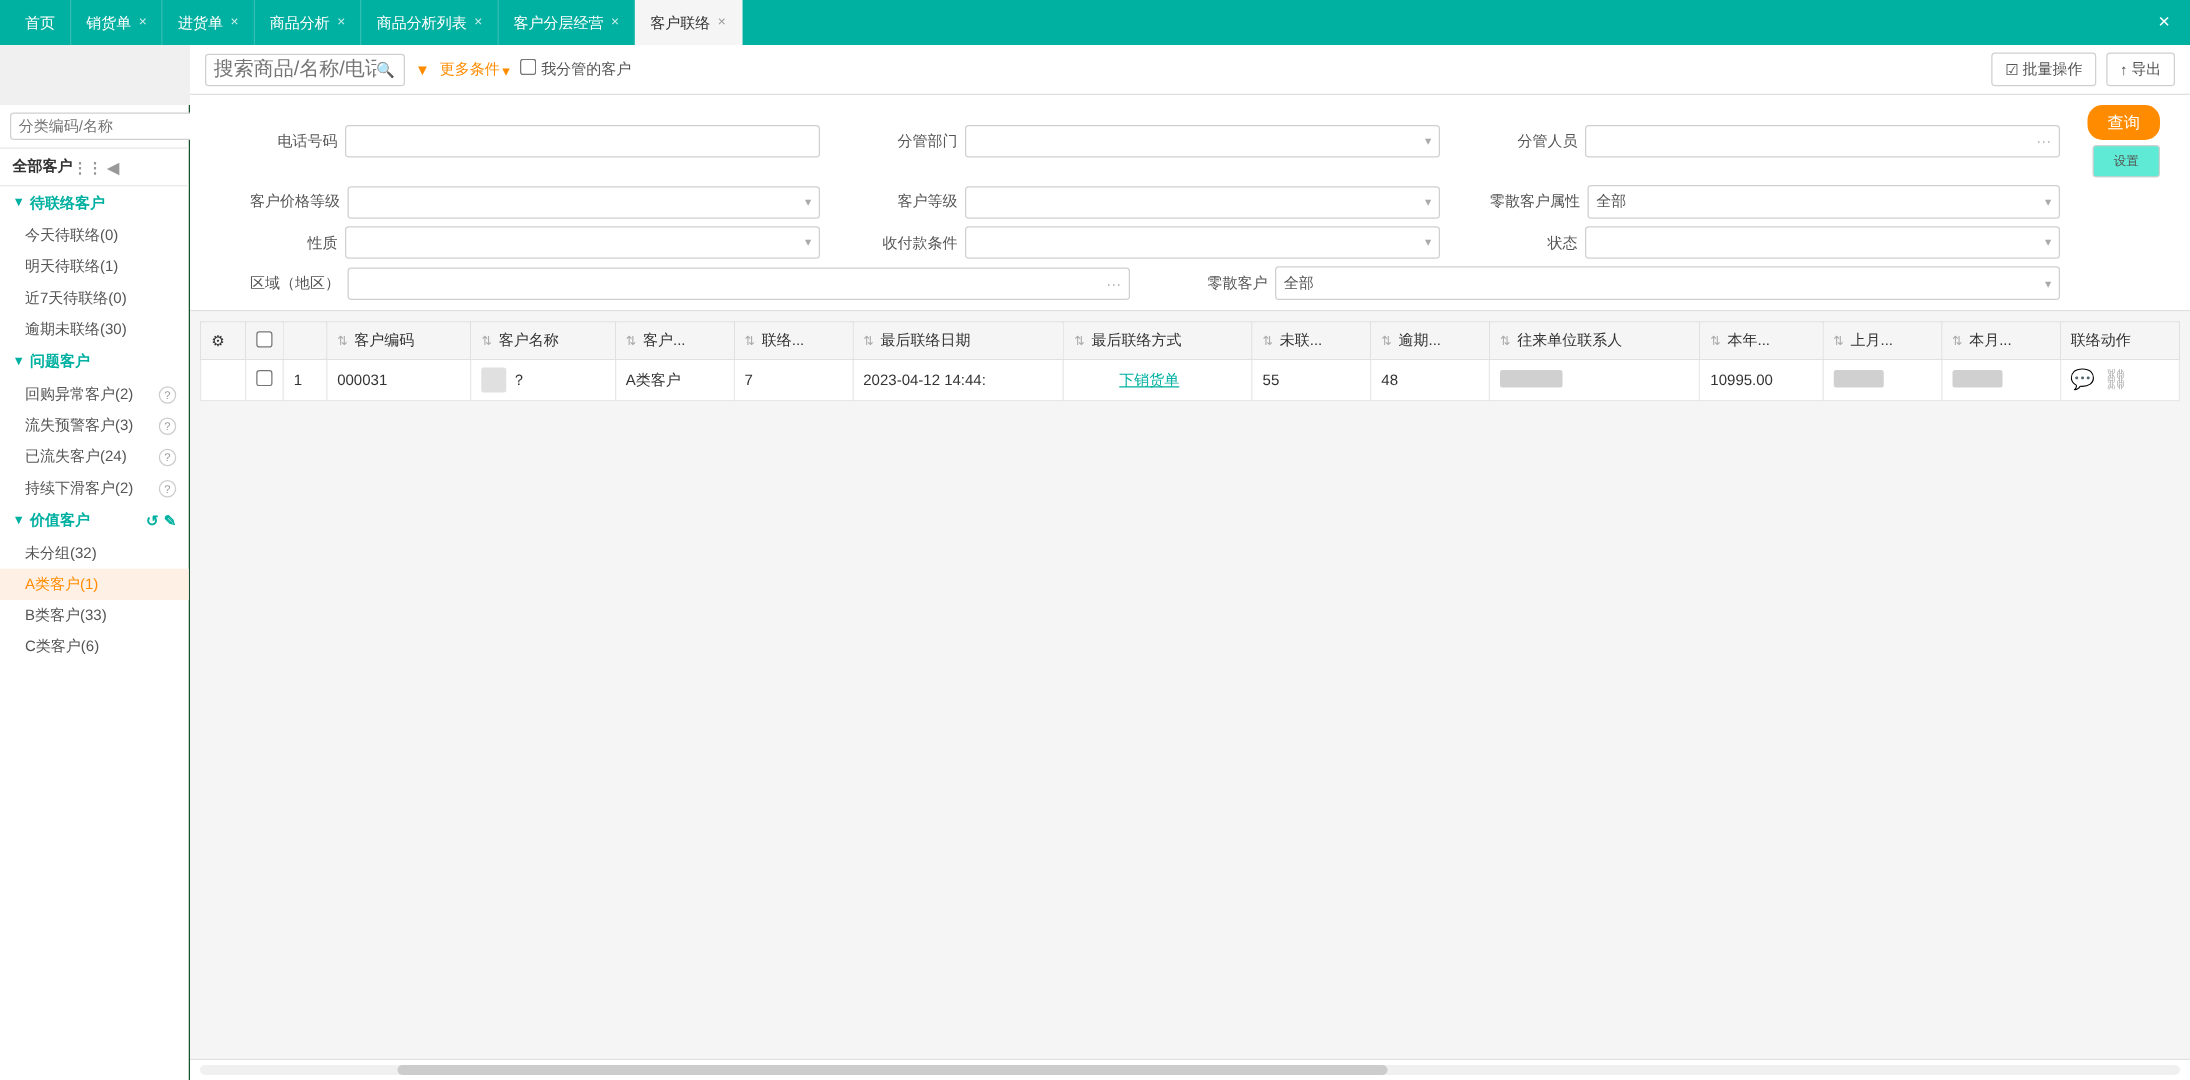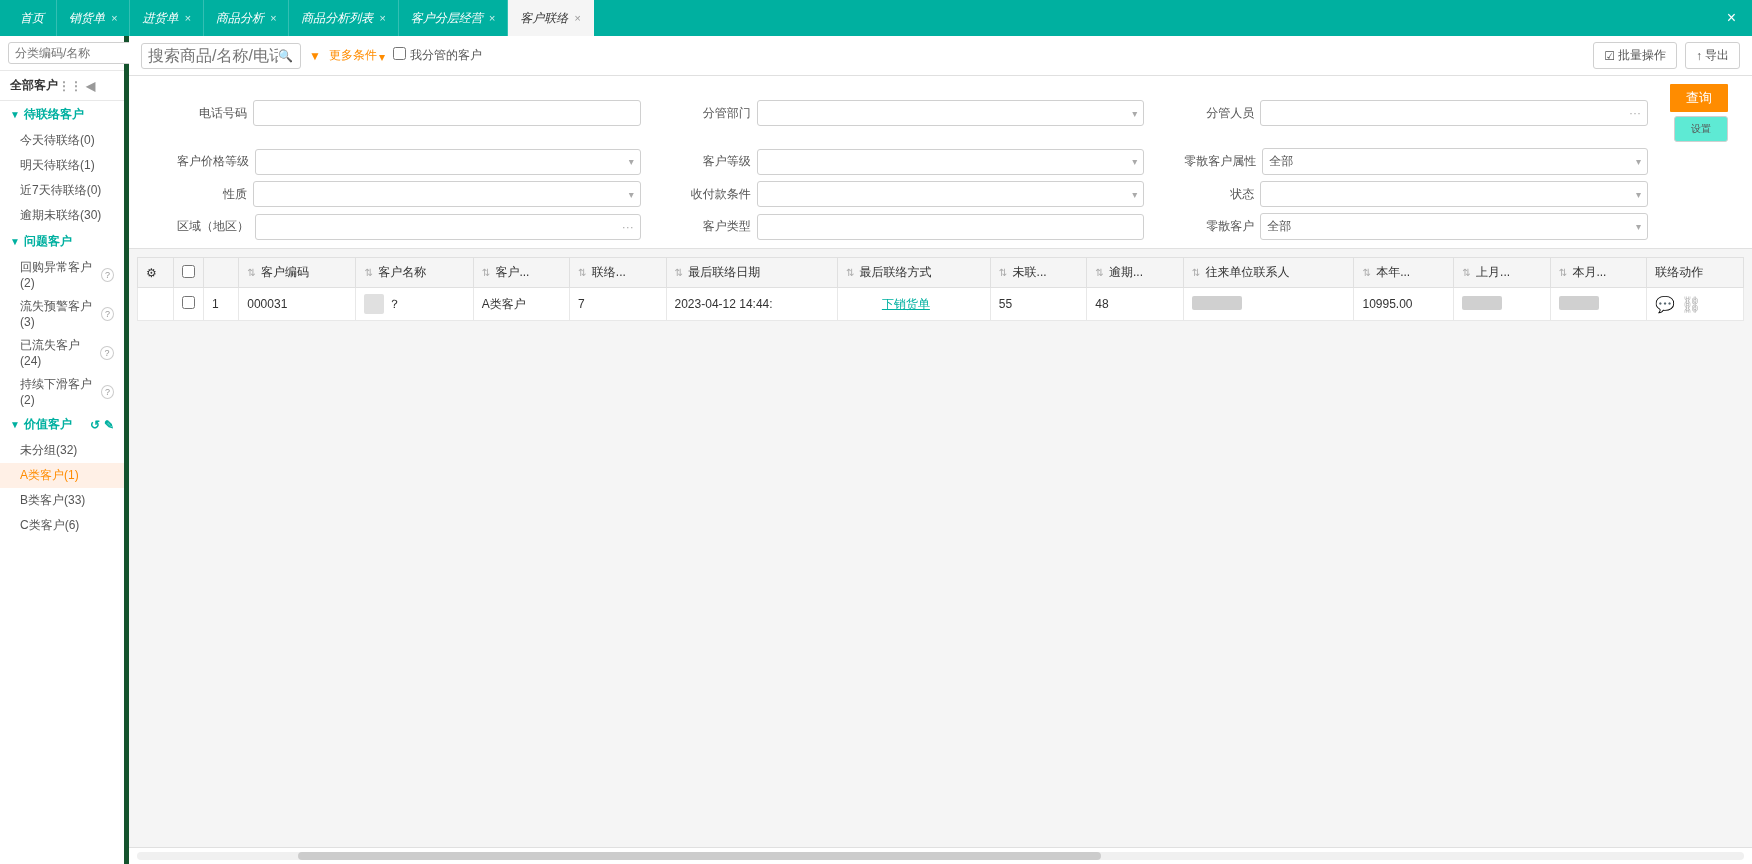--- a/index.html
+++ b/index.html
@@ -4,34 +4,34 @@
   <style>
     * { box-sizing: border-box; margin: 0; padding: 0; font-family: 'Microsoft YaHei', Arial, sans-serif; font-size: 12px; }
     body { background: #f0f0f0; width: 1752px; height: 864px; overflow: hidden; }
 
     
     .top-nav {
       display: flex; align-items: center; background: #00b0a0; height: 36px; padding: 0 8px;
     }
     .nav-tab {
       display: inline-flex; align-items: center; padding: 0 12px; height: 36px; color: white;
-      cursor: pointer; font-size: 13px; white-space: nowrap; border-right: 1px solid rgba(255,255,255,0.2); font-style: italic;
+      cursor: pointer; font-size: 13px; white-space: nowrap; border-right: 1px solid rgba(255,255,255,0.2);
     }
     .nav-tab.active { background: #f5f5f5; color: #333; }
     .nav-tab .close-x { margin-left: 6px; font-size: 11px; color: rgba(255,255,255,0.8); cursor: pointer; }
     .nav-tab.active .close-x { color: #999; }
     .nav-close-all { margin-left: auto; color: white; font-size: 16px; cursor: pointer; padding: 0 8px; }
 
     
     .main-layout { display: flex; height: calc(864px - 36px); }
 
     
     .sidebar {
-      width: 129px; background: white; border-right: 5px solid #14532d;
-      display: flex; flex-direction: column; flex-shrink: 0;
+      width: 152px; background: white; border-right: 1px solid #14532d;
+      display: flex; flex-direction: column; flex-shrink: 0; margin-top: 48px;
     }
     .sidebar-search {
       display: flex; align-items: center; padding: 6px 8px; border-bottom: 1px solid #e8e8e8;
     }
     .sidebar-search input {
       flex: 1; border: 1px solid #d0d0d0; border-radius: 3px; padding: 3px 6px;
       font-size: 12px; outline: none; color: #999;
     }
     .sidebar-search .s-icon { margin-left: 4px; color: #00b0a0; cursor: pointer; }
 
@@ -140,21 +140,21 @@
     .h-scrollbar {
       width: 100%; height: 8px; background: #f0f0f0; border-radius: 4px;
     }
     .h-scrollbar-thumb {
       width: 50%; height: 8px; background: #ccc; border-radius: 4px;
       margin-left: 10%;
     }
 
     .btn-query {
       background: #ff8c00; color: white; border: none; padding: 5px 16px;
-      border-radius: 1px; cursor: pointer; font-size: 13px;
+      border-radius: 12px; cursor: pointer; font-size: 13px;
     }
     .btn-setting {
       background: #5eead4; color: #555; border: 1px solid #d0d0d0; padding: 5px 16px;
       border-radius: 3px; cursor: pointer; font-size: 10px; margin-top: 4px;
     }
     .query-btns { display: flex; flex-direction: column; align-items: flex-end; padding: 0 8px; min-width: 80px; }
   </style>
 </head>
 <body>
 
@@ -380,24 +380,20 @@
 
       <div class="filter-row">
         <div class="filter-cell">
           <span class="filter-label">区域（地区）</span>
           <div class="filter-input">
             <span></span>
               <span class="dots">···</span>
           </div>
         </div>
         <div class="filter-cell">
-          <span class="filter-label">客户类型</span>
-          <div class="filter-input"></div>
-        </div>
-        <div class="filter-cell">
           <span class="filter-label">零散客户</span>
           <div class="filter-input">
             <span>全部</span>
             <span class="down-arrow">▾</span>
           </div>
         </div>
         <div style="min-width:80px;"></div>
       </div>
     </div>
 

